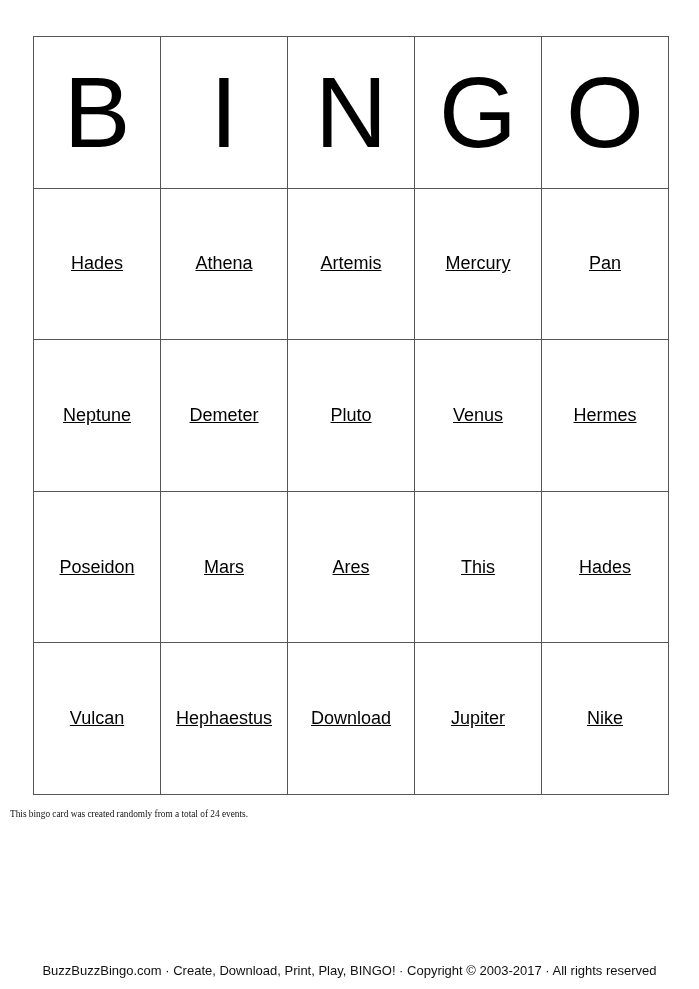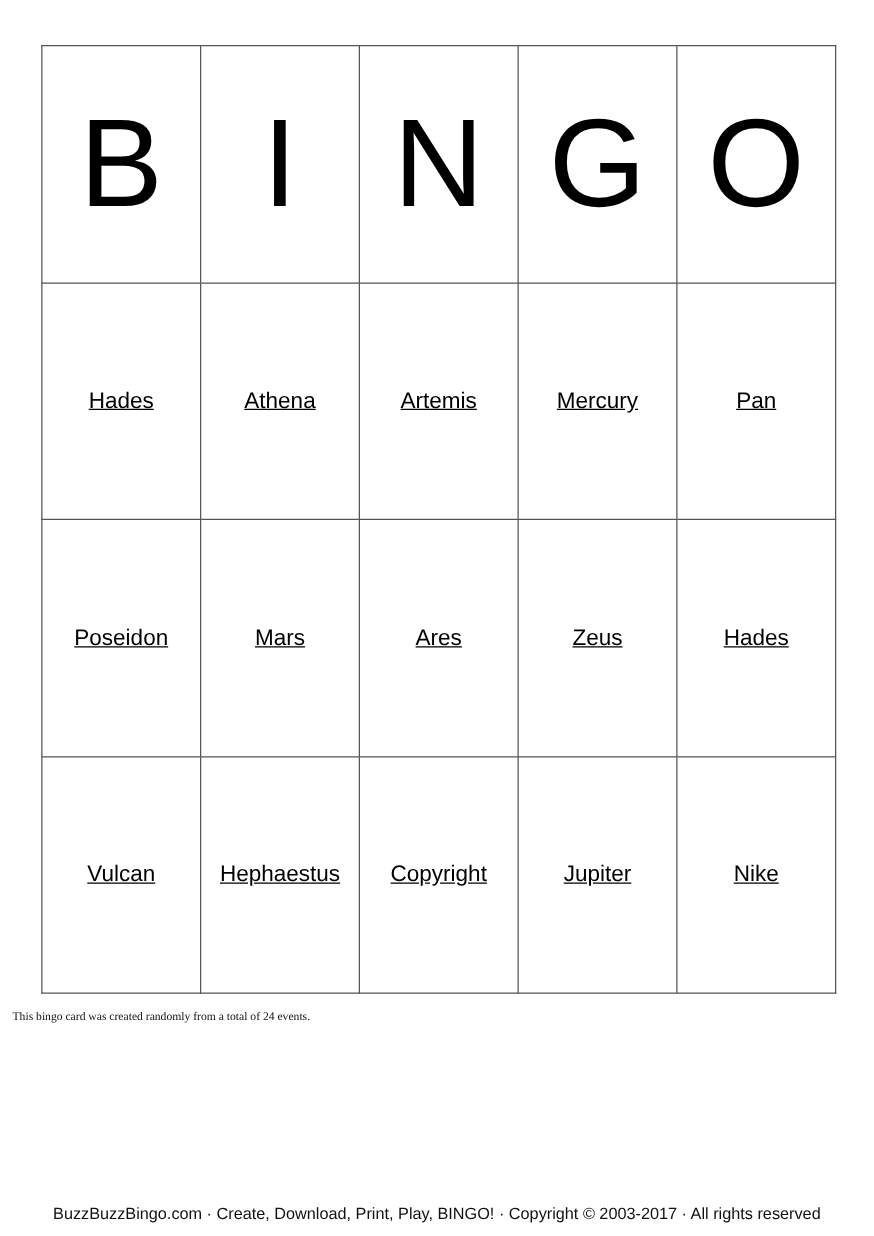--- a/index.html
+++ b/index.html
@@ -24,30 +24,37 @@
     <td>O</td>
   </tr>
   <tr>
     <td class="cell">Hades</td>
     <td class="cell">Athena</td>
     <td class="cell">Artemis</td>
     <td class="cell">Mercury</td>
     <td class="cell">Pan</td>
   </tr>
   <tr>
+    <td class="cell">Neptune</td>
+    <td class="cell">Demeter</td>
+    <td class="cell">Pluto</td>
+    <td class="cell">Venus</td>
+    <td class="cell">Hermes</td>
+  </tr>
+  <tr>
     <td class="cell">Poseidon</td>
     <td class="cell">Mars</td>
     <td class="cell">Ares</td>
-    <td class="cell">Zeus</td>
+    <td class="cell">This</td>
     <td class="cell">Hades</td>
   </tr>
   <tr>
     <td class="cell">Vulcan</td>
     <td class="cell">Hephaestus</td>
-    <td class="cell">Copyright</td>
+    <td class="cell">Download</td>
     <td class="cell">Jupiter</td>
     <td class="cell">Nike</td>
   </tr>
 </tbody>
   </table>
 
 <div class="note">
   <div>This bingo card was created randomly from a total of 24 events.</div>
 </div>
 

